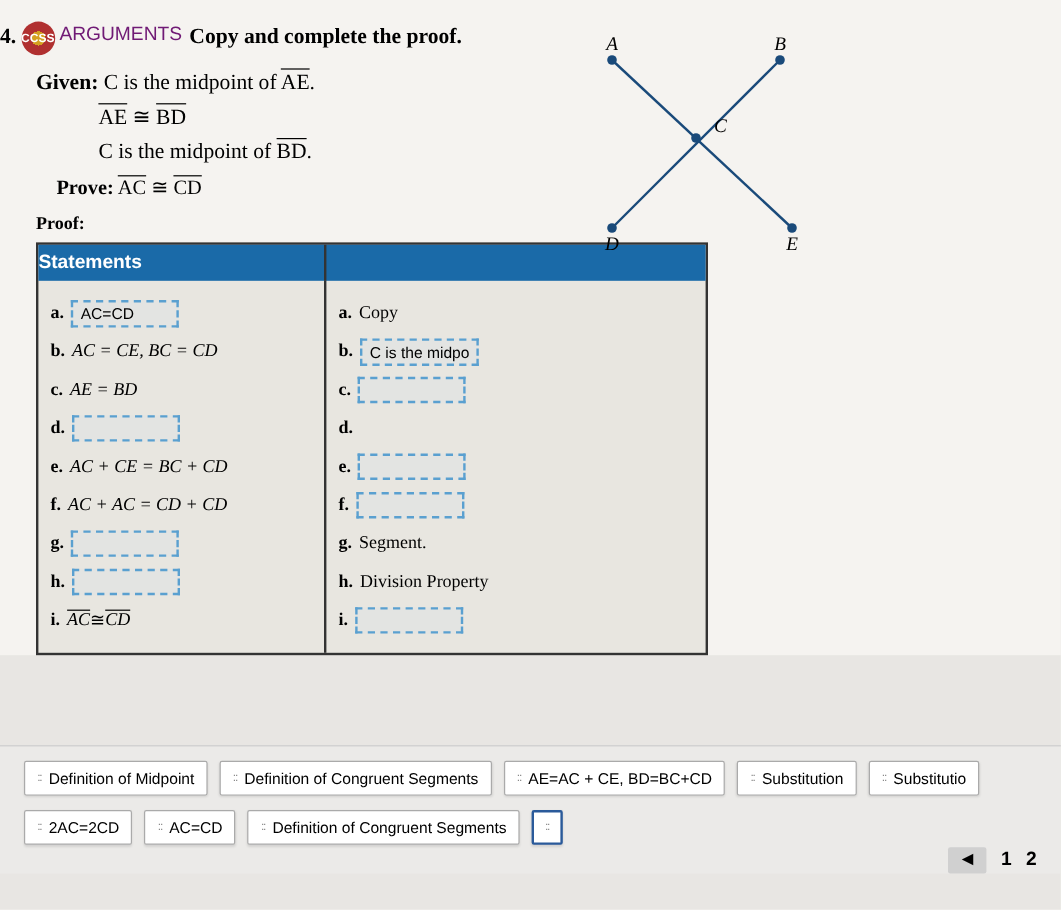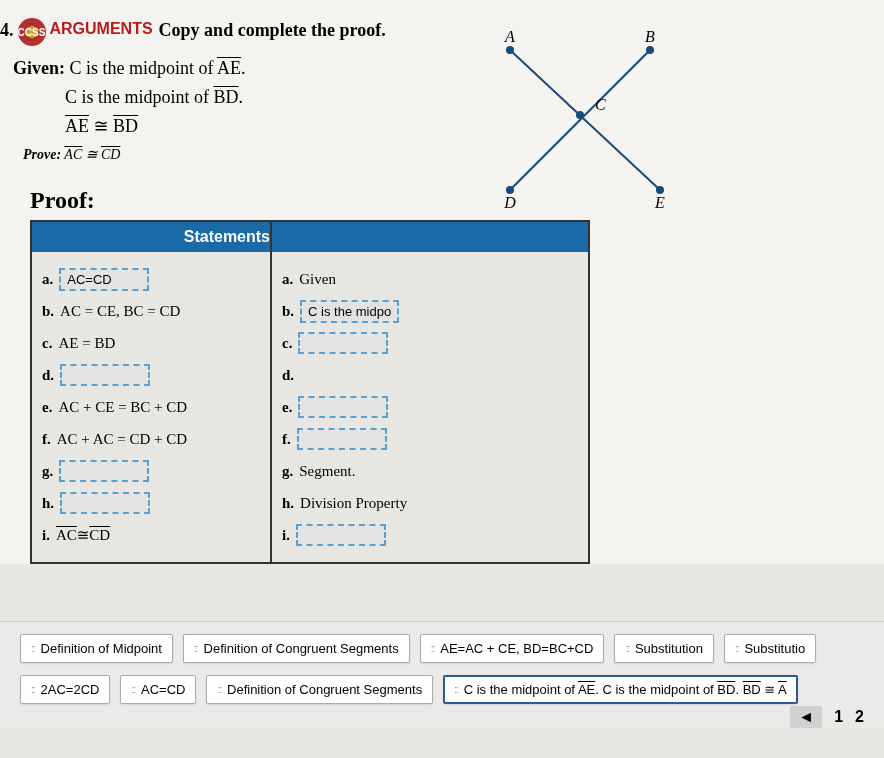--- a/index.html
+++ b/index.html
@@ -37,32 +37,32 @@
     background: radial-gradient(circle, #d4a020 30%, #b03030 30%);
     color: white;
     font-size: 10px;
     font-weight: bold;
     font-family: Arial, sans-serif;
     margin-right: 4px;
     position: relative;
     top: -2px;
   }
   .arguments-label {
-    color: #b91c1c;
-    font-weight: bold;
+    color: #701a75;
+    font-weight: normal;
     font-family: Arial, sans-serif;
     font-size: 16px;
     margin-right: 6px;
   }
   .instr {
     font-size: 18px;
     font-weight: bold;
   }
   .given-block {
-    margin-left: 13px;
+    margin-left: 30px;
     margin-top: 6px;
     font-size: 18px;
     line-height: 1.6;
   }
   .given-label, .prove-label, .proof-label {
     font-weight: bold;
   }
   .overline {
     text-decoration: overline;
   }
@@ -82,21 +82,21 @@
   }
   .pt-header {
     display: flex;
     background: #1a6aa8;
     color: white;
     font-family: Arial, sans-serif;
     font-weight: bold;
   }
   .pt-header > div {
     padding: 6px 0;
-    text-align: right;
+    text-align: left;
   }
   .col-statements { width: 240px; border-right: 2px solid #333; }
   .col-reasons { flex: 1; }
   .pt-body { display: flex; }
   .pt-col {
     padding: 8px 10px;
   }
   .pt-col.col-statements { border-right: 2px solid #333; }
   .pt-row {
     font-size: 15px;
@@ -117,21 +117,21 @@
     border: 2px dashed #5aa0d0;
     background: rgba(200,220,240,0.15);
     padding: 2px 6px;
     font-size: 13px;
     font-family: Arial, sans-serif;
     vertical-align: middle;
   }
   .filled {
     border: 2px dashed #5aa0d0;
   }
-  .italic { }
+  .italic { font-style: italic; }
   
   .answer-bank {
     position: absolute;
     bottom: 30px;
     left: 0;
     right: 0;
     padding: 12px 20px;
     background: #ebeae8;
     border-top: 1px solid #ccc;
   }
@@ -173,44 +173,44 @@
     font-family: Arial, sans-serif;
     font-weight: bold;
     font-size: 16px;
     align-items: center;
   }
   .pager-arrow {
     background: #d0d0d0;
     padding: 2px 8px;
     border-radius: 2px;
   }
-  .prove-line { margin-left: 23px; margin-top: 6px; font-size: 14px; font-style: italic;}
-  .proof-line { margin-left: 30px; margin-top: 24px; font-size: 24px;}
+  .prove-line { margin-left: 47px; margin-top: 6px; font-size: 17px;}
+  .proof-line { margin-left: 30px; margin-top: 12px; font-size: 15px;}
 </style>
 </head>
 <body>
 
 <div class="page">
   <div class="problem-header">
     <span class="problem-num">4.</span>
     <span class="ccss-badge">CCSS</span>
     <span class="arguments-label">ARGUMENTS</span>
     <span class="instr">Copy and complete the proof.</span>
   </div>
 
   <div class="given-block">
     <div>
       <span class="given-label">Given:</span>
       <span>C is the midpoint of </span><span class="overline">AE</span><span>.</span>
     </div>
     <div style="margin-left:52px;">
+      <span class="overline">AE</span><span> ≅ </span><span class="overline">BD</span>
+    </div>
+    <div style="margin-left:52px;">
       <span>C is the midpoint of </span><span class="overline">BD</span><span>.</span>
-    </div>
-    <div style="margin-left:52px;">
-      <span class="overline">AE</span><span> ≅ </span><span class="overline">BD</span>
     </div>
   </div>
 
   <div class="prove-line">
     <span class="prove-label">Prove:</span>
     <span class="overline">AC</span><span> ≅ </span><span class="overline">CD</span>
   </div>
 
   <div class="proof-line">
     <span class="proof-label">Proof:</span>
@@ -272,21 +272,21 @@
         <div class="pt-row">
             <span class="row-letter">i.</span> 
             <span class="overline italic">AC</span>
             <span> ≅ </span>
             <span class="overline italic">CD</span>
           </div>
       </div>
       <div class="pt-col col-reasons">
         <div class="pt-row">
             <span class="row-letter">a.</span> 
-            <span>Given</span>
+            <span>Copy</span>
           </div>
         <div class="pt-row">
             <span class="row-letter">b.</span> 
             <span class="dropzone filled">C is the midpo</span>
           </div>
         <div class="pt-row">
             <span class="row-letter">c.</span> 
             <span class="dropzone"></span>
           </div>
         <div class="pt-row">
@@ -348,23 +348,20 @@
     <div class="tile">
         <span class="grip">::</span>
         <span>AC=CD</span>
       </div>
     <div class="tile">
         <span class="grip">::</span>
         <span>Definition of Congruent Segments</span>
       </div>
     <div class="tile active">
         <span class="grip">::</span>
-      <span>
-        <span>C is the midpoint of </span><span class="overline">AE</span><span>. C is the midpoint of </span><span class="overline">BD</span><span>. </span><span class="overline">BD</span><span> ≅ </span><span class="overline">A</span>
-      </span>
     </div>
   </div>
   <div class="pager">
     <span class="pager-arrow">◄</span>
     <span>1</span>
     <span>2</span>
   </div>
 </div>
 
 </body></html>

